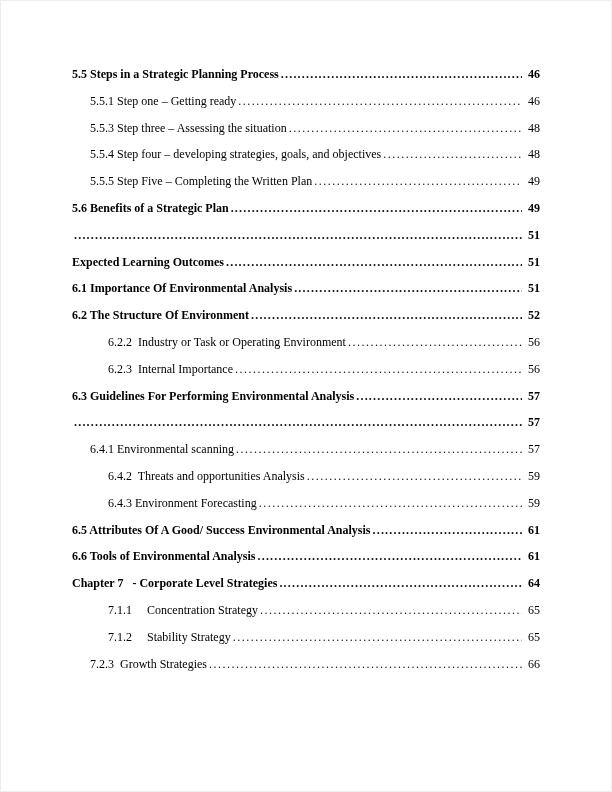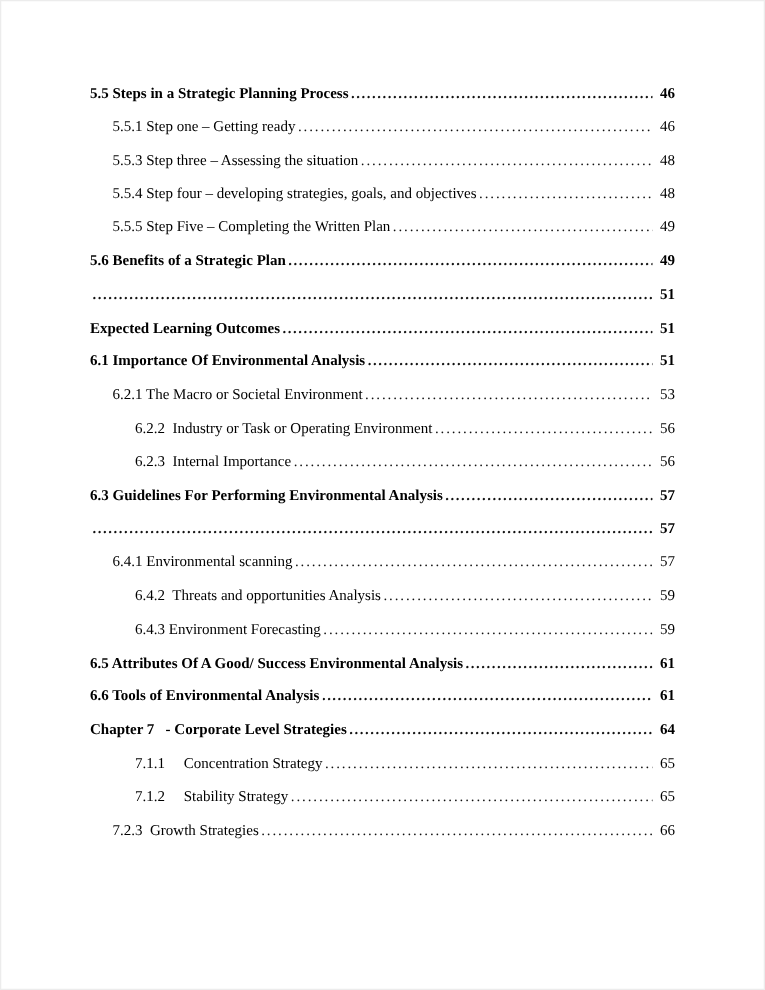--- a/index.html
+++ b/index.html
@@ -103,24 +103,24 @@
       <div class="toc-row indent-0 bold">
     <span class="toc-label">Expected Learning Outcomes</span>
     <span class="dots"></span>
     <span class="pagenum">51</span>
   </div>
       <div class="toc-row indent-0 bold">
     <span class="toc-label">6.1 Importance Of Environmental Analysis</span>
     <span class="dots"></span>
     <span class="pagenum">51</span>
   </div>
-      <div class="toc-row indent-1">
-    <span class="toc-label">6.2.1 The Macro or Societal Environment</span>
+      <div class="toc-row indent-0 bold">
+    <span class="toc-label">6.2 The Structure Of Environment</span>
     <span class="dots"></span>
-    <span class="pagenum">53</span>
+    <span class="pagenum">52</span>
   </div>
       <div class="toc-row indent-2">
     <span class="toc-label">6.2.2  Industry or Task or Operating Environment</span>
     <span class="dots"></span>
     <span class="pagenum">56</span>
   </div>
       <div class="toc-row indent-2">
     <span class="toc-label">6.2.3  Internal Importance</span>
     <span class="dots"></span>
     <span class="pagenum">56</span>

